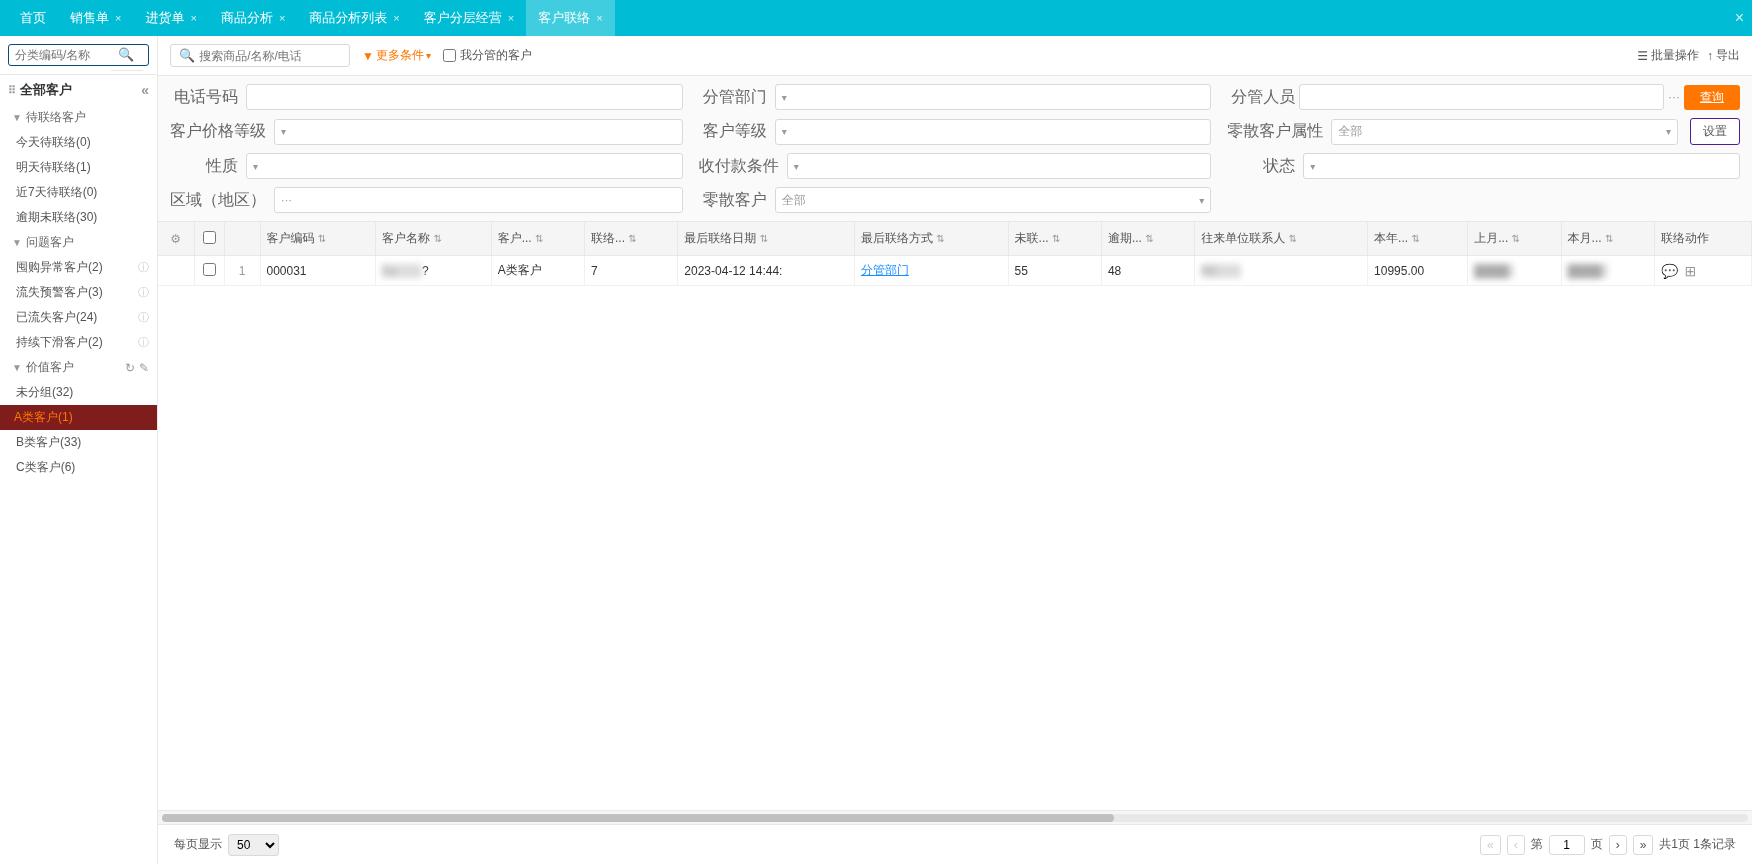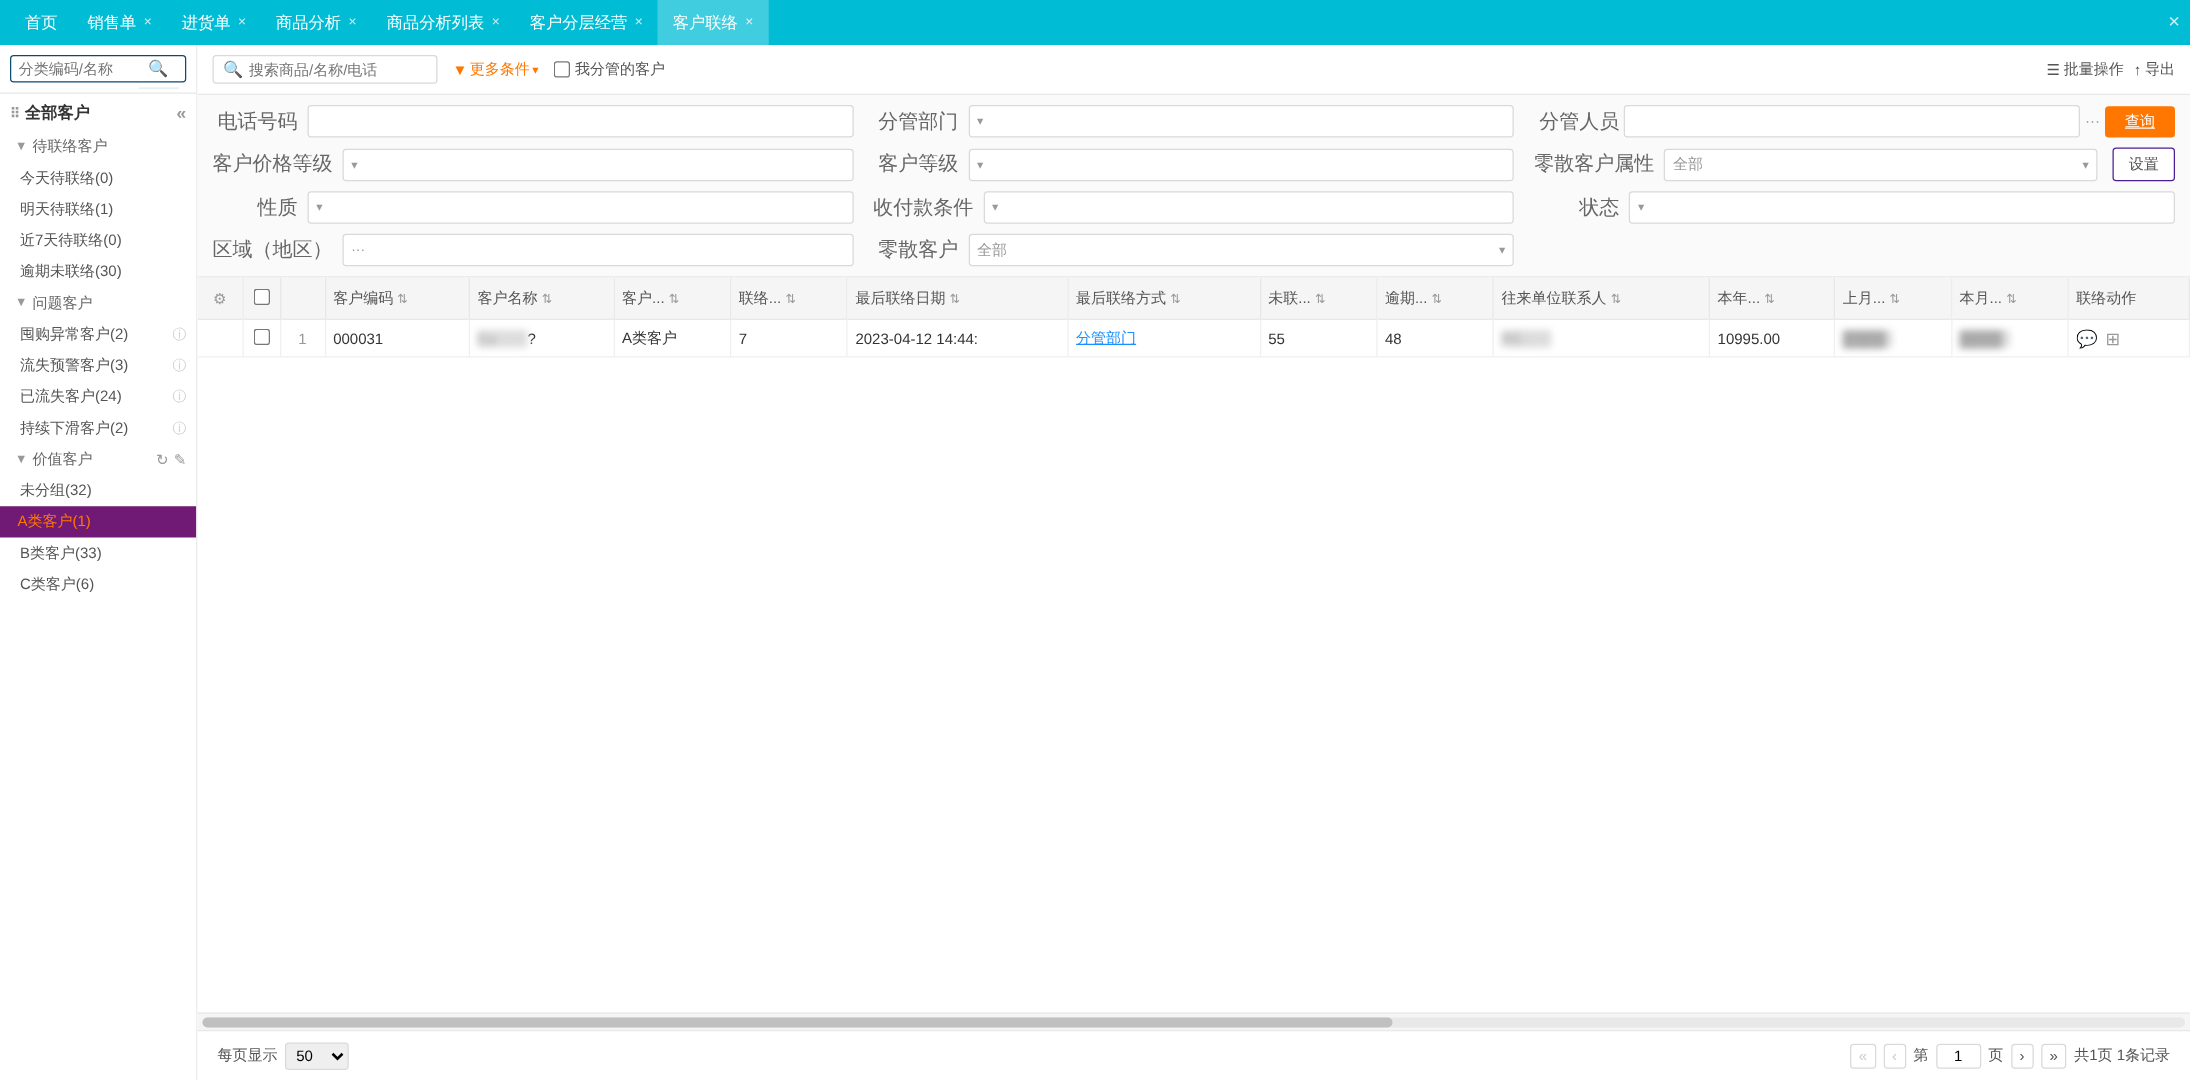--- a/index.html
+++ b/index.html
@@ -90,21 +90,21 @@
     .sidebar-group-header .triangle { font-size: 10px; color: #999; }
     .sidebar-item {
       padding: 4px 8px 4px 16px;
       color: #555;
       font-size: 12px;
       cursor: pointer;
       display: flex;
       align-items: center;
       justify-content: space-between;
     }
-    .sidebar-item.active { background: #701a75; color: #ff7700; padding-left: 14px; }
+    .sidebar-item.active { background: #7f1d1d; color: #ff7700; padding-left: 14px; }
     .sidebar-item .info-icon { color: #ccc; font-size: 11px; }
 
     
     .content-area {
       flex: 1;
       display: flex;
       flex-direction: column;
       background: white;
       overflow: hidden;
     }

